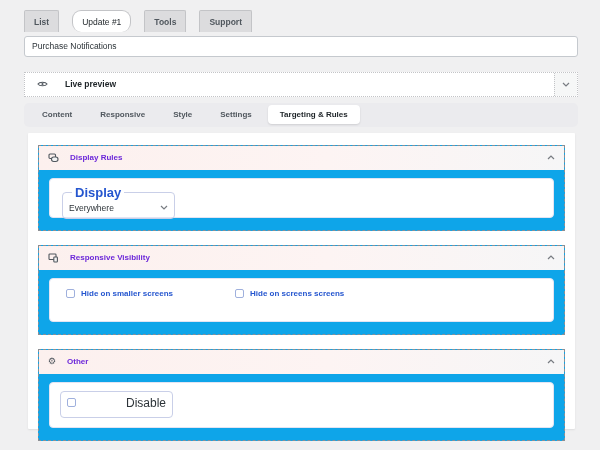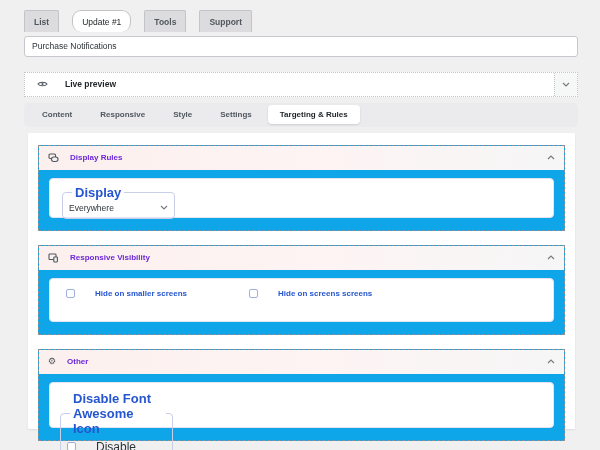--- a/index.html
+++ b/index.html
@@ -72,21 +72,21 @@
     border: 1px solid #c9cfe8; border-radius: 4px; position: relative;
     padding: 3px 6px 5px;
   }
   .mfield legend {
     font-size: 13px; font-weight: 600; padding: 0 3px; margin-left: 3px;
   }
   .select-field { width: 113px; cursor: pointer; }
   .select-row { display: flex; justify-content: space-between; gap: 45px; }
   .select-value { font-size: 8.5px; color: #2c3338; }
   
-  .cb-row { display: flex; align-items: center; gap: 20px; cursor: pointer; }
+  .cb-row { display: flex; align-items: center; gap: 6px; cursor: pointer; justify-content: space-between; }
   .cb-box {
     width: 9px; height: 9px; border: 1px solid #9fb0dd; border-radius: 2px;
     background: #fff; flex: 0 0 auto;
   }
   .cb-label { font-size: 8px; font-weight: 600; }
 </style>
 </head>
 <body>
 
 <div class="top-tabs">
@@ -196,21 +196,20 @@
       <span class="section-title" style="color:#6C28D9">Other</span>
       <span class="ico">
         <svg width="8" height="5" viewBox="0 0 8 5">
             <polyline points="1,4 4,1 7,4" fill="none" stroke="#787c82" stroke-width="1.2"></polyline>
           </svg>
       </span>
     </div>
     <div class="section-body">
       <div class="inner-box" style="height:46px; padding:8px 0 0 10px;">
         <fieldset class="mfield" style="width:113px;">
-          <legend style="color:#2556CF">Disable Font Awesome Icon</legend>
           <label class="cb-row" style="padding:1px 0 2px;">
             <span class="cb-box"></span>
             <span class="cb-label" style="color:#2c3338; font-weight:400; font-size:12px;">Disable</span>
           </label>
         </fieldset>
       </div>
     </div>
   </div>
 
 </div>

